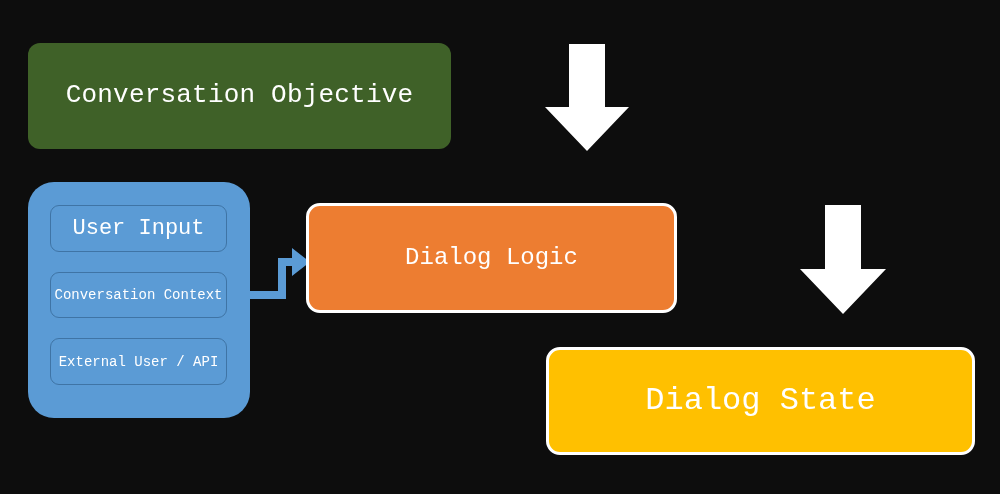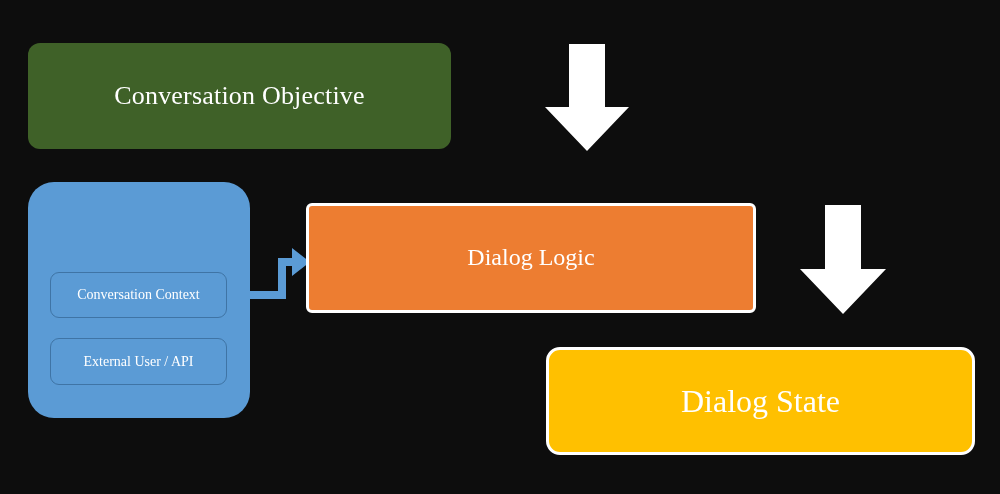--- a/index.html
+++ b/index.html
@@ -7,21 +7,21 @@
     margin: 0;
     padding: 0;
     background: #0d0d0d;
   }
   #canvas {
     position: relative;
     width: 1000px;
     height: 494px;
     background: #0d0d0d;
     overflow: hidden;
-    font-family: Liberation Serif, serif;
+    font-family: Liberation Mono, monospace;
   }
 
   
   .node {
     position: absolute;
     box-sizing: border-box;
     display: flex;
     align-items: center;
     justify-content: center;
     text-align: center;
@@ -67,25 +67,25 @@
     color: #ffffff;
   }
   .subnode-1 { top: 23px;  height: 47px; font-size: 22px; }
   .subnode-2 { top: 90px;  height: 46px; font-size: 14px; }
   .subnode-3 { top: 156px; height: 47px; font-size: 14px; }
 
   
   .node-logic {
     left: 306px;
     top: 203px;
-    width: 450px;
+    width: 371px;
     height: 110px;
     background: #ed7d31;
     border: 3px solid #ffffff;
-    border-radius: 6px;
+    border-radius: 14px;
     font-size: 24px;
   }
 
   
   .node-state {
     left: 546px;
     top: 347px;
     width: 429px;
     height: 108px;
     background: #ffc000;
@@ -113,20 +113,23 @@
     <span>Conversation Objective</span>
   </div>
 
   <div class="arrow arrow-down-1">
     <svg width="84" height="107" viewBox="0 0 84 107" aria-hidden="true">
       <polygon points="24,0 60,0 60,63 84,63 42,107 0,63 24,63" fill="#ffffff"></polygon>
     </svg>
   </div>
 
   <div class="group-inputs">
+    <div class="subnode subnode-1">
+      <span>User Input</span>
+    </div>
     <div class="subnode subnode-2">
       <span>Conversation Context</span>
     </div>
     <div class="subnode subnode-3">
       <span>External User / API</span>
     </div>
   </div>
 
   <div class="arrow arrow-elbow">
     <svg width="64" height="54" viewBox="0 0 64 54" aria-hidden="true">

